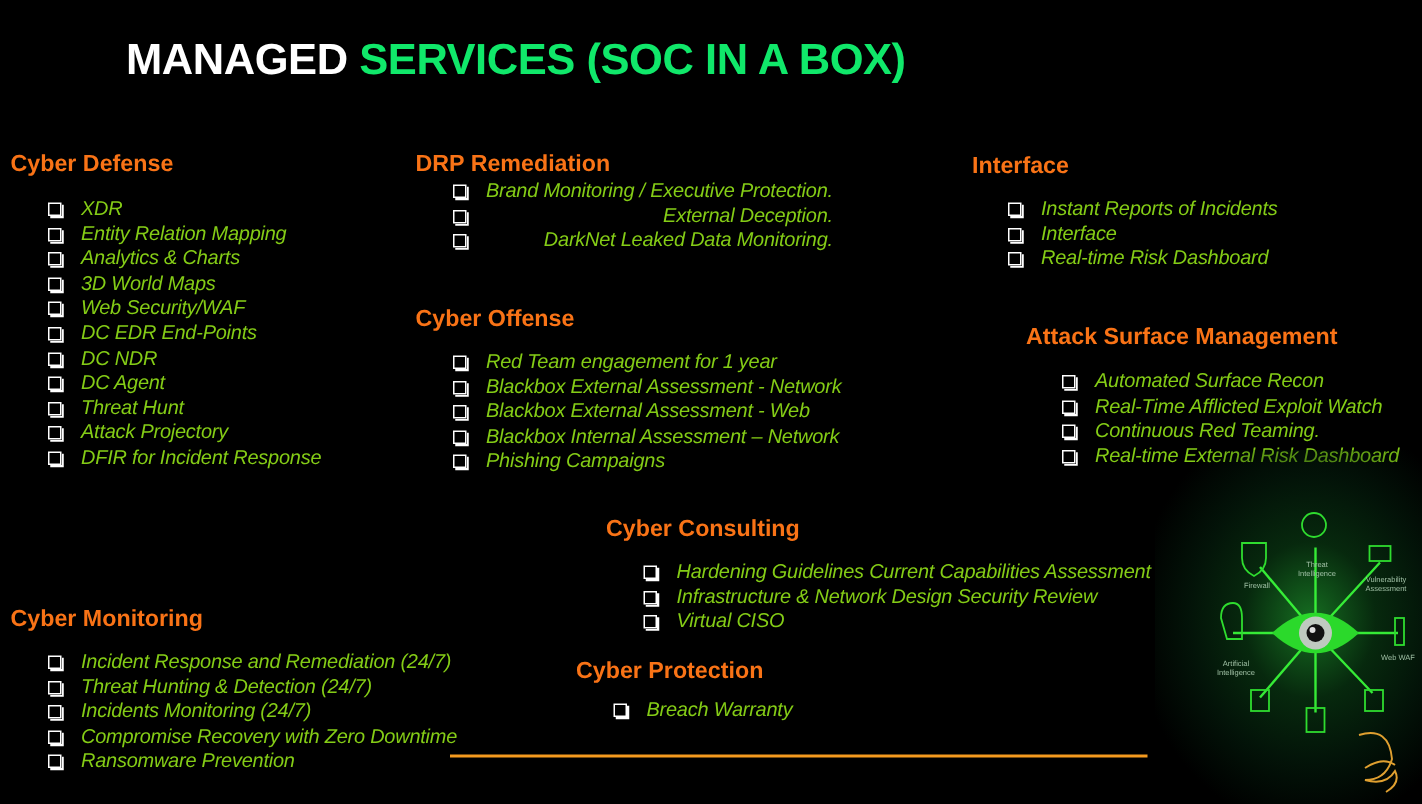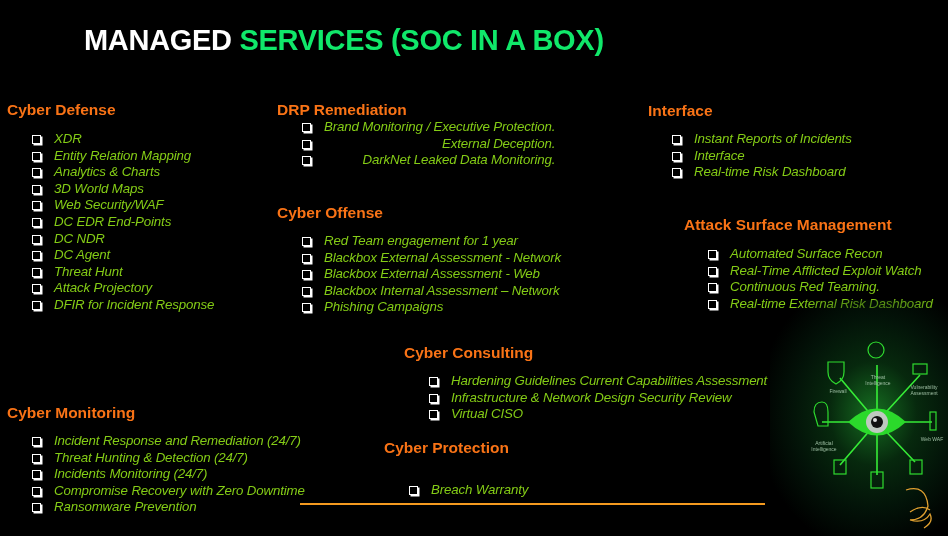--- a/index.html
+++ b/index.html
@@ -118,21 +118,21 @@
   <h2>Cyber Consulting</h2>
   <ul style="margin-top:11px; margin-left:25px;">
     <li><span class="box"></span><span>Hardening Guidelines Current Capabilities Assessment</span></li>
     <li><span class="box"></span><span>Infrastructure &amp; Network Design Security Review</span></li>
     <li><span class="box"></span><span>Virtual CISO</span></li>
   </ul>
 </div>
 
 <div class="section" style="left:384px; top:439px;">
   <h2>Cyber Protection</h2>
-  <ul style="margin-top:25px; margin-left:25px;">
+  <ul style="margin-top:8px; margin-left:25px;">
     <li><span class="box"></span><span>Breach Warranty</span></li>
   </ul>
 </div>
 
 <div class="orange-line"></div>
 
 <div class="graphic">
   <svg width="178" height="236" viewBox="0 0 178 236">
     <g stroke="#3bff3b" stroke-width="1.6" opacity="0.9">
       <line x1="107" y1="122" x2="107" y2="65"></line>

